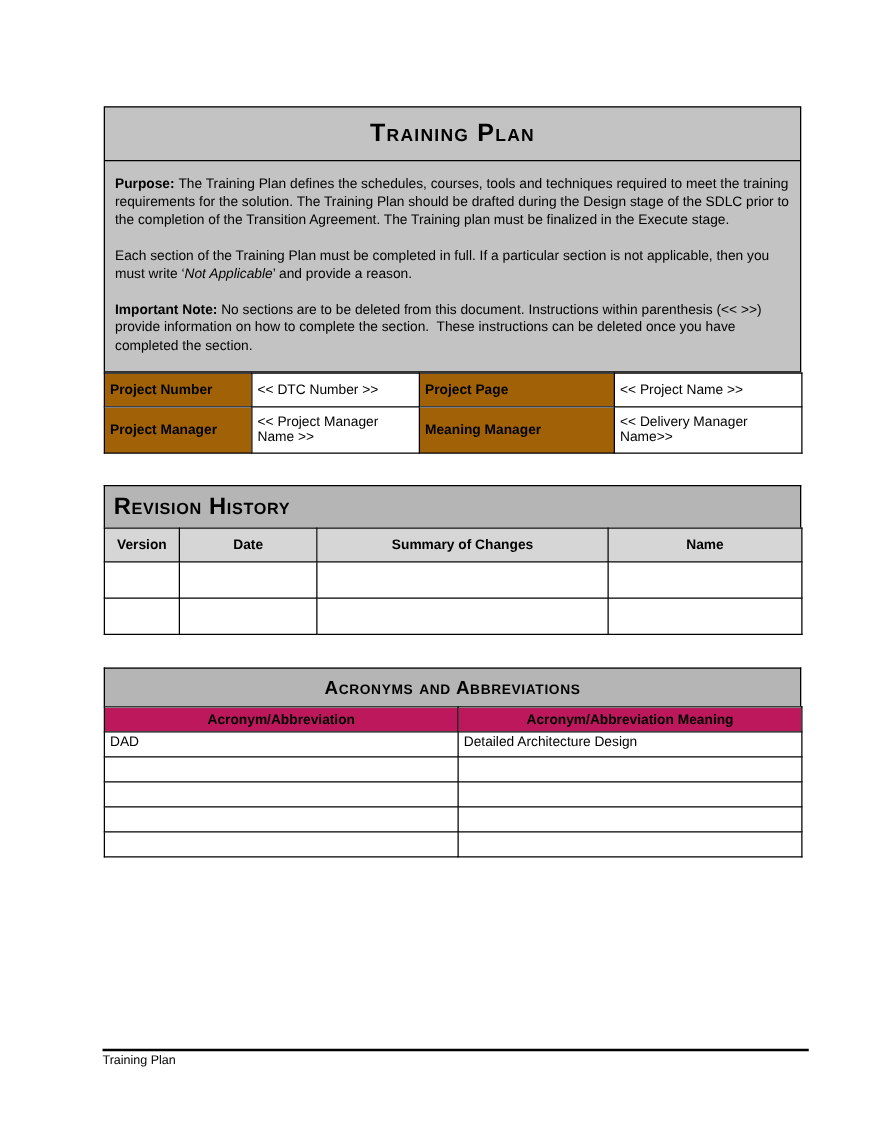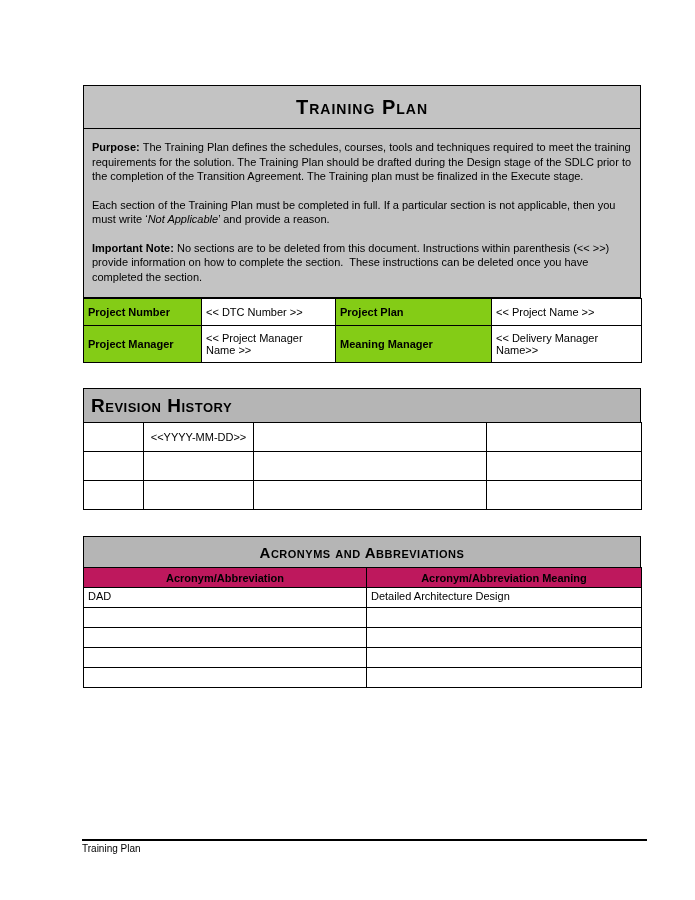--- a/index.html
+++ b/index.html
@@ -24,21 +24,21 @@
   .seg-italic { font-style:italic; }
 
   
   table { border-collapse:collapse; table-layout:fixed; width:558px; }
   td, th { border:1px solid #000; font-size:11px; padding:2px 4px; overflow:hidden; }
 
   .project { margin-top:0; }
   .project td { vertical-align:middle; }
   .project tr.r1 td { height:22px; }
   .project tr.r2 td { height:32px; }
-  .project td.label { background:#84cc16; font-weight:bold; }
+  .project td.label { background:#a16207; font-weight:bold; }
 
   .section-band {
     border:1px solid #000; border-bottom:none; background:#b5b5b5;
     font-variant:small-caps; font-weight:bold; letter-spacing:0.5px;
     display:flex; align-items:center;
   }
   .rev-band { height:33px; font-size:19px; padding-left:7px; margin-top:25px; }
   .acr-band { height:30px; font-size:15px; justify-content:center; margin-top:26px; }
 
   .rev th { background:#d6d6d6; text-align:center; height:22px; font-size:11px; }
@@ -74,46 +74,46 @@
     <colgroup>
         <col style="width:118px">
         <col style="width:134px">
         <col style="width:156px">
         <col style="width:150px">
       </colgroup>
     <tbody>
         <tr class="r1">
       <td class="label">Project Number</td>
       <td>&lt;&lt; DTC Number &gt;&gt;</td>
-      <td class="label">Project Plan</td>
+      <td class="label">Project Page</td>
       <td>&lt;&lt; Project Name &gt;&gt;</td>
     </tr>
     <tr class="r2">
       <td class="label">Project Manager</td>
       <td>&lt;&lt; Project Manager Name &gt;&gt;</td>
       <td class="label">Meaning Manager</td>
       <td>&lt;&lt; Delivery Manager Name&gt;&gt;</td>
     </tr>
   </tbody>
     </table>
 
   <div class="section-band rev-band">Revision History</div>
   <table class="rev">
     <colgroup>
         <col style="width:60px">
         <col style="width:110px">
         <col style="width:233px">
         <col style="width:155px">
       </colgroup>
     <tbody>
-    <tr>
-      <td></td>
-      <td>&lt;&lt;YYYY-MM-DD&gt;&gt;</td>
-      <td></td>
-      <td></td>
+        <tr>
+      <th>Version</th>
+      <th>Date</th>
+      <th>Summary of Changes</th>
+      <th>Name</th>
     </tr>
     <tr>
       <td></td>
       <td></td>
       <td></td>
       <td></td>
     </tr>
     <tr>
       <td></td>
       <td></td>

